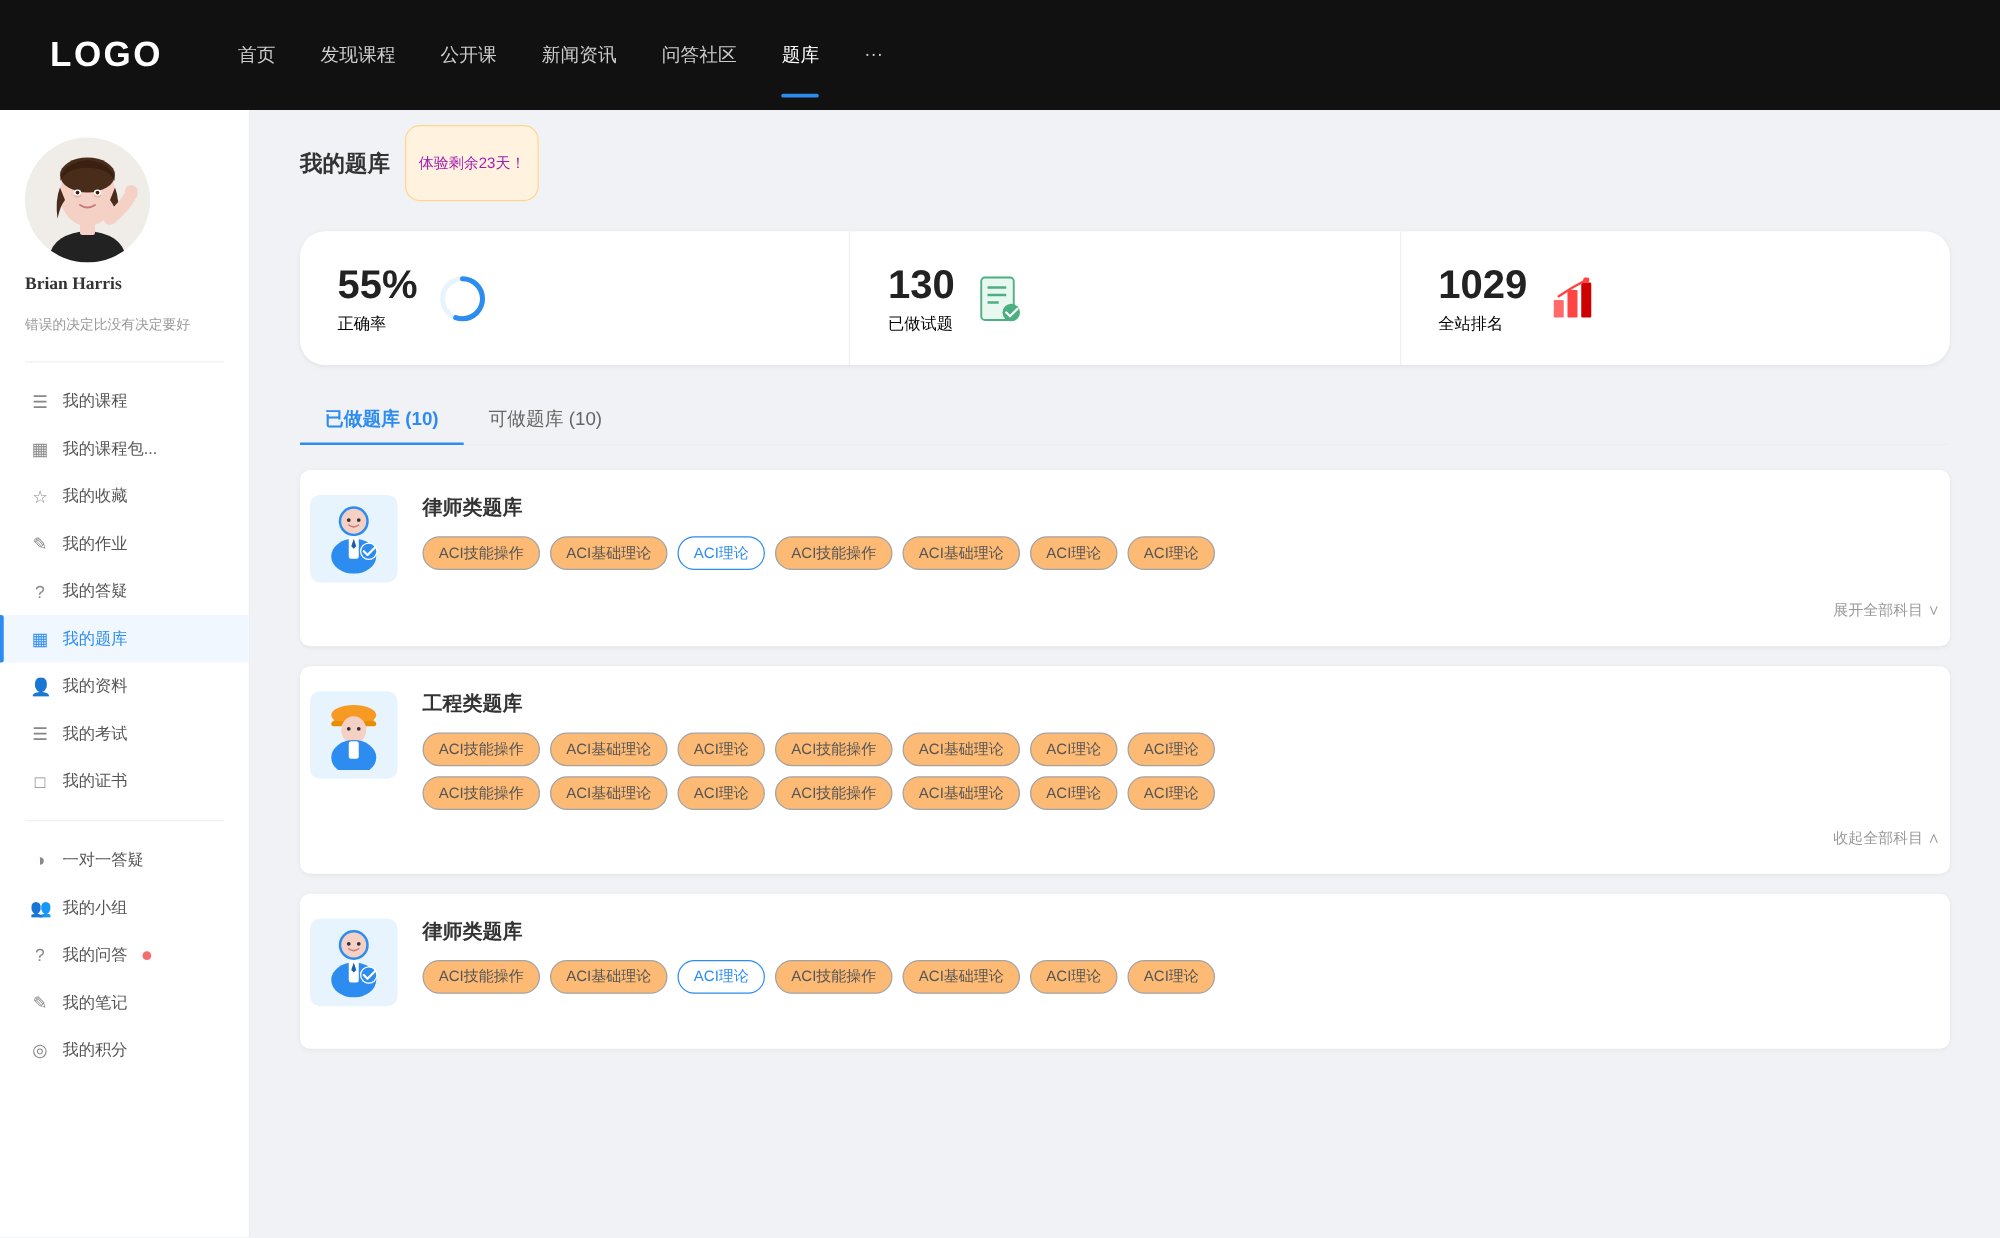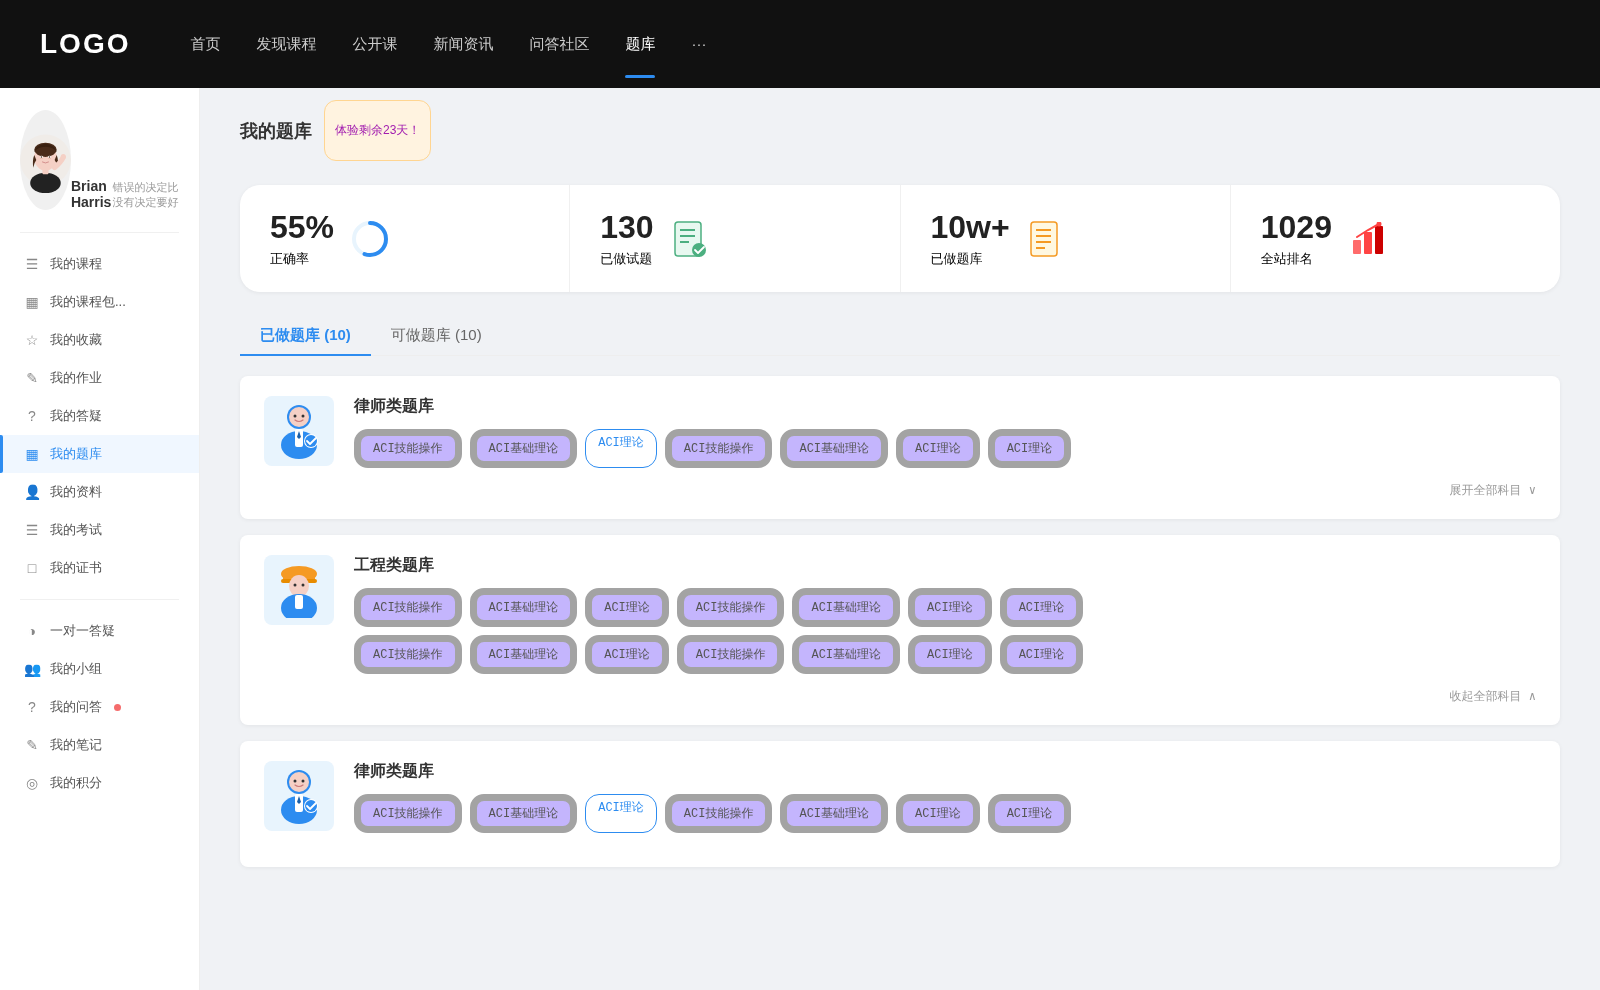--- a/index.html
+++ b/index.html
@@ -94,23 +94,24 @@
     .sidebar {
       width: 200px;
       background: #fff;
       padding: 20px 0;
       flex-shrink: 0;
       border-right: 1px solid #eee;
       min-height: 920px;
     }
     .profile-area {
       display: flex;
-      flex-direction: row;
-      align-items: flex-end;
+      flex-direction: column;
+      align-items: flex-start;
       padding: 20px 20px 10px;
+      font-family: Liberation Serif, serif;
     }
     .avatar-wrap {
       width: 100px; height: 100px;
       border-radius: 50%;
       overflow: hidden;
       background: #f0f0f0;
       display: flex; align-items: center; justify-content: center;
     }
     .profile-name {
       font-size: 14px;
@@ -259,24 +260,23 @@
       position: absolute;
       bottom: -1px; left: 0; right: 0;
       height: 2px;
       background: #2d8cf0;
     }
 
     
     .qbank-card {
       background: #fff;
       border-radius: 8px;
-      padding: 20px 24px;
+      padding: 20px 8px;
       margin-bottom: 16px;
       box-shadow: 0 1px 4px rgba(0,0,0,0.06);
-      font-family: Liberation Mono, monospace;
     }
     .qbank-header {
       display: flex;
       align-items: flex-start;
       gap: 20px;
       margin-bottom: 14px;
     }
     .qbank-icon-wrap {
       width: 70px; height: 70px;
       background: #e8f4fd;
@@ -293,24 +293,24 @@
     }
     .qbank-tags {
       display: flex;
       flex-wrap: wrap;
       gap: 8px;
     }
     .tag {
       padding: 4px 12px;
       border-radius: 14px;
       font-size: 12px;
-      background: #c4b5fd;
+      background: #fdba74;
       color: #555;
       cursor: pointer;
-      border: 7px solid #a3a3a3;
+      border: 1px solid #a3a3a3;
     }
     .tag.active-tag {
       border: 1px solid #2d8cf0;
       color: #2d8cf0;
       background: #fff;
     }
     .qbank-expand {
       text-align: right;
       font-size: 12px;
       color: #999;
@@ -468,35 +468,20 @@
             <rect x="2" y="2" width="26" height="34" rx="3" fill="#e8f8f0" stroke="#4caf80" stroke-width="1.5"></rect>
             <line x1="7" y1="10" x2="22" y2="10" stroke="#4caf80" stroke-width="2"></line>
             <line x1="7" y1="16" x2="22" y2="16" stroke="#4caf80" stroke-width="2"></line>
             <line x1="7" y1="22" x2="16" y2="22" stroke="#4caf80" stroke-width="2"></line>
             <circle cx="26" cy="30" r="7" fill="#4caf80"></circle>
             <polyline points="22,30 25,33 31,27" stroke="#fff" stroke-width="1.8" fill="none" stroke-linecap="round" stroke-linejoin="round"></polyline>
           </svg>
         </div>
       </div>
 
-      <div class="stat-item">
-        <div class="stat-text">
-          <div class="stat-value">10w+</div>
-          <div class="stat-label">已做题库</div>
-        </div>
-        <div class="stat-icon">
-          <svg width="34" height="38" viewBox="0 0 34 38">
-            <rect x="2" y="2" width="26" height="34" rx="3" fill="#fff8e1" stroke="#f59a23" stroke-width="1.5"></rect>
-            <line x1="7" y1="10" x2="22" y2="10" stroke="#f59a23" stroke-width="2"></line>
-            <line x1="7" y1="16" x2="22" y2="16" stroke="#f59a23" stroke-width="2"></line>
-            <line x1="7" y1="22" x2="22" y2="22" stroke="#f59a23" stroke-width="2"></line>
-            <line x1="7" y1="28" x2="16" y2="28" stroke="#f59a23" stroke-width="2"></line>
-          </svg>
-        </div>
-      </div>
 
       <div class="stat-item">
         <div class="stat-text">
           <div class="stat-value">1029</div>
           <div class="stat-label">全站排名</div>
         </div>
         <div class="stat-icon">
           <svg width="34" height="34" viewBox="0 0 34 34">
             <rect x="2" y="18" width="8" height="14" rx="1" fill="#ff6b6b"></rect>
             <rect x="13" y="10" width="8" height="22" rx="1" fill="#ff4444"></rect>

